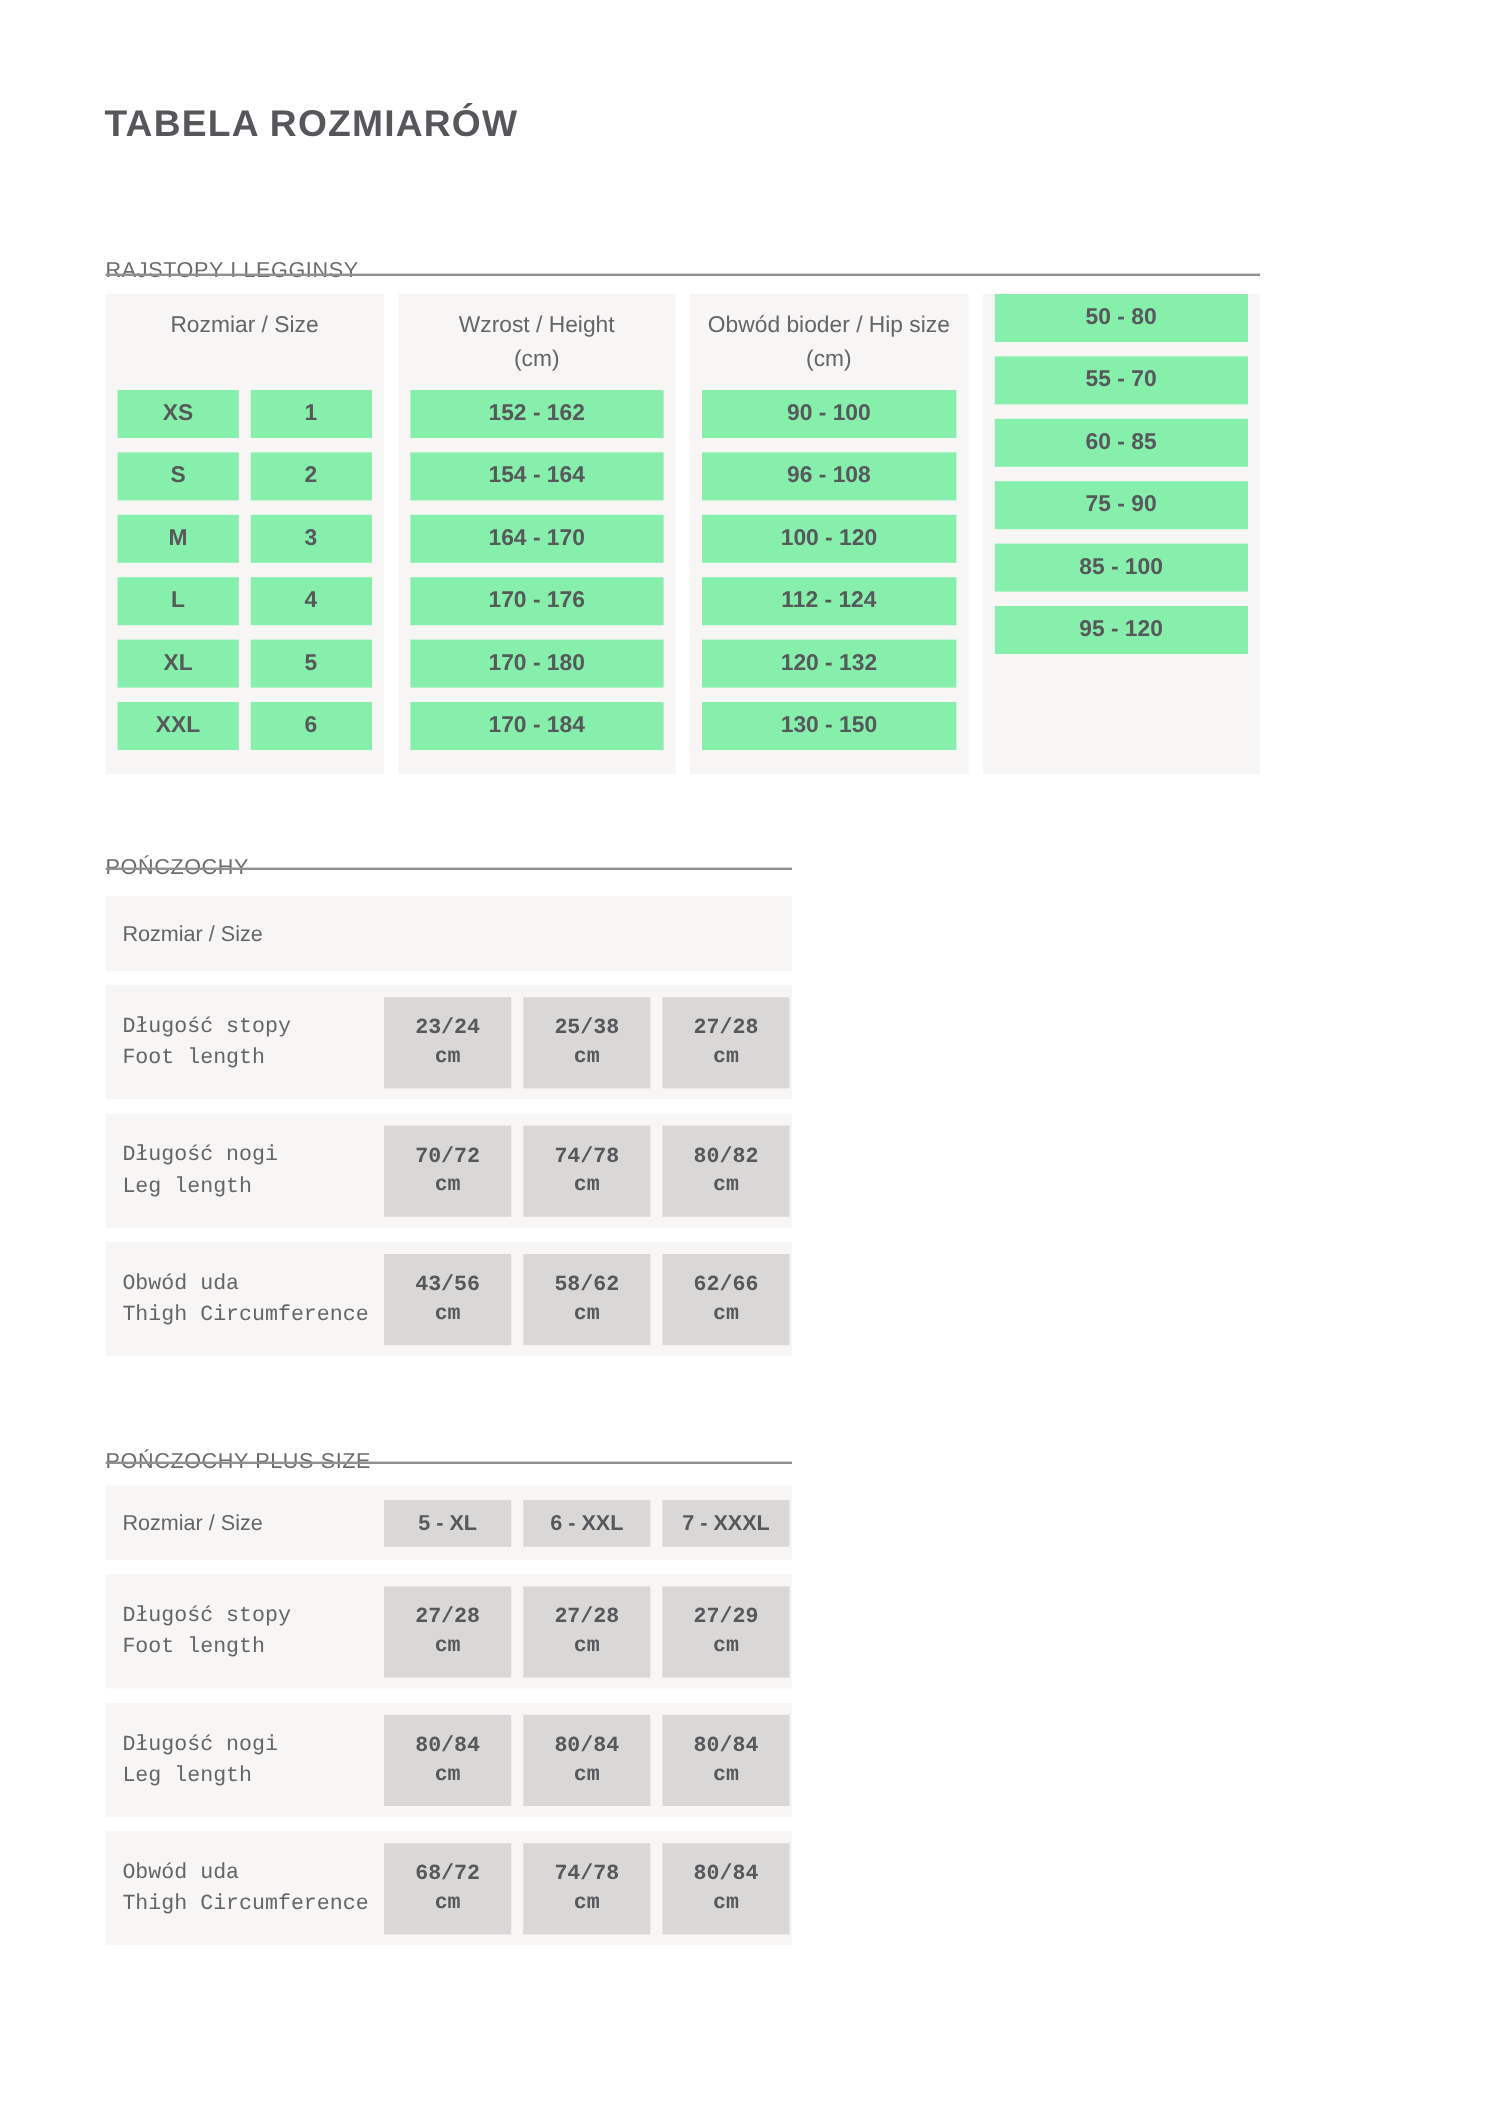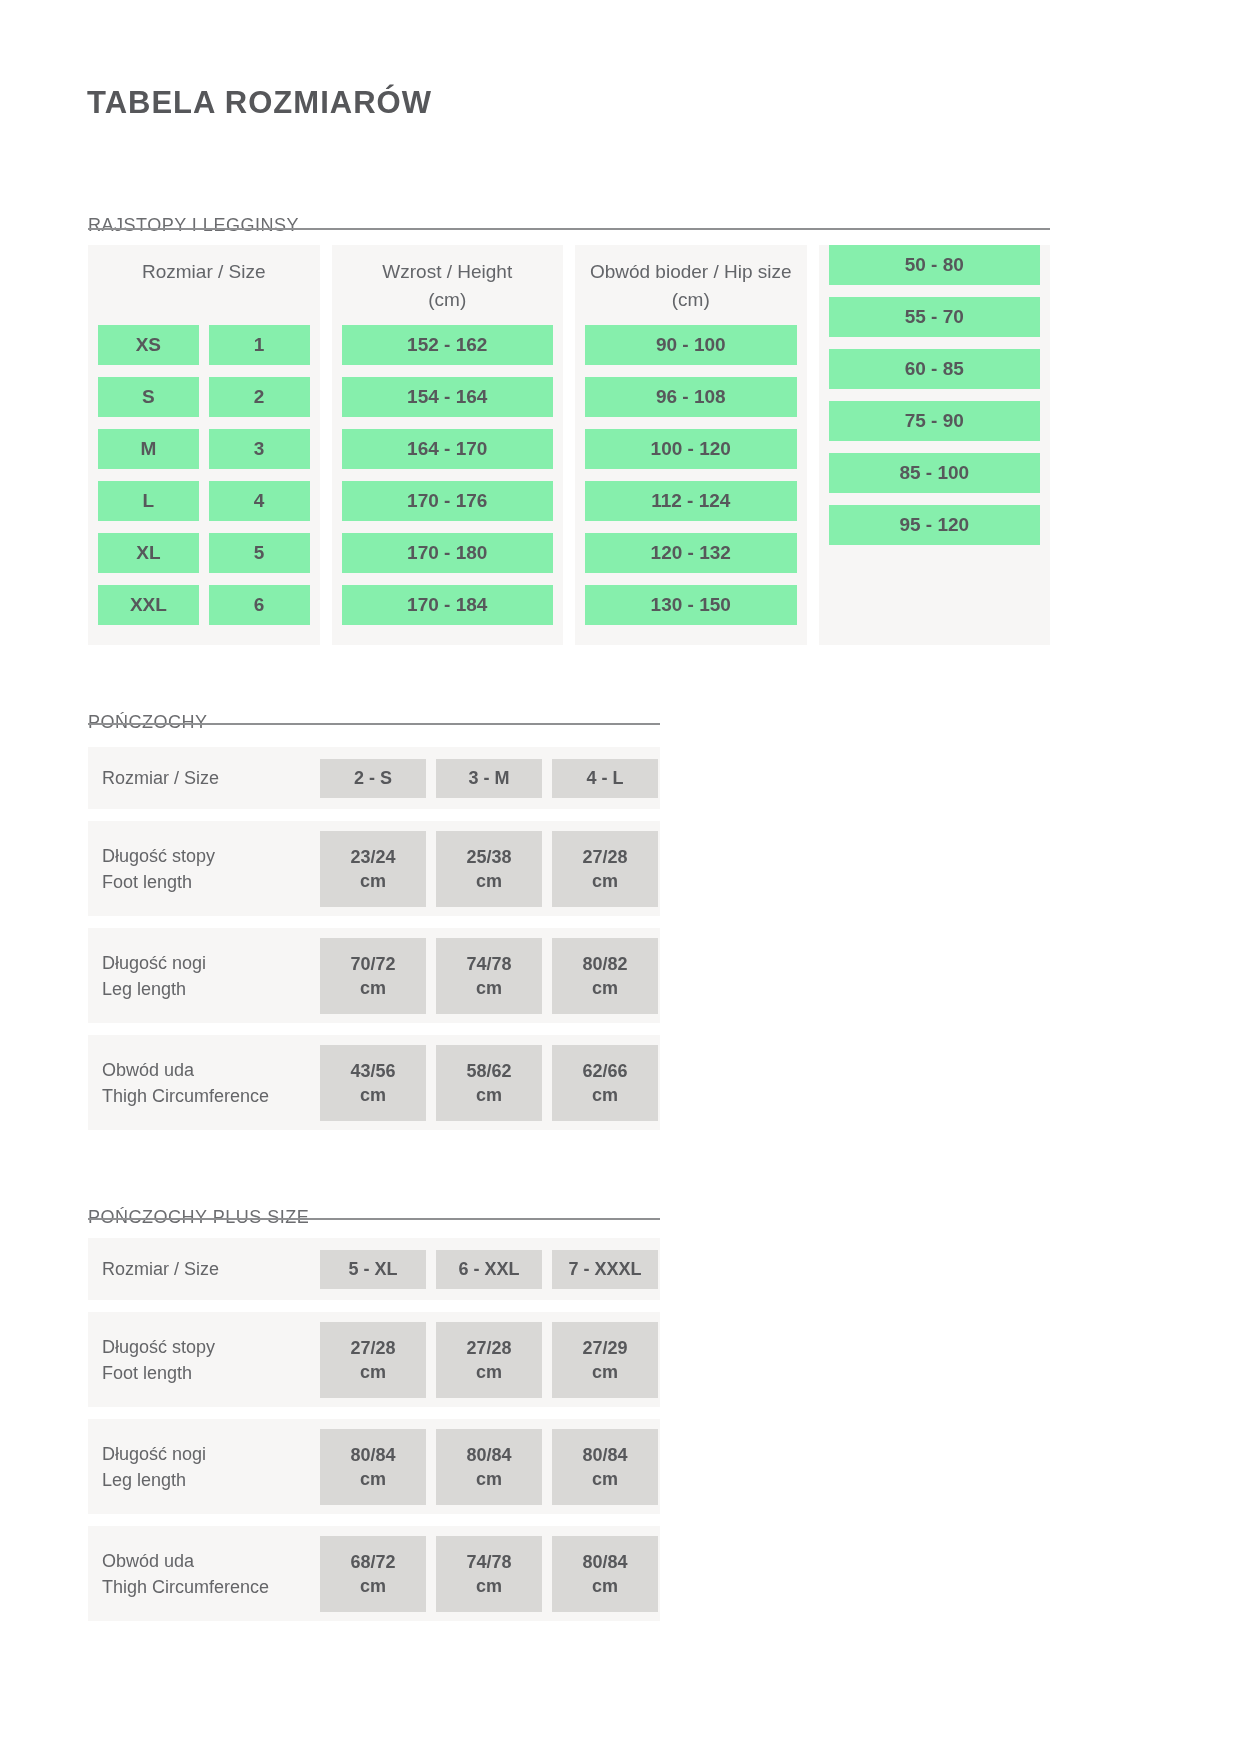--- a/index.html
+++ b/index.html
@@ -30,21 +30,21 @@
   }
   .size-row{display:grid;grid-template-columns:1fr 1fr;gap:10px;margin:0 10px 12px;}
   .size-row .cell{margin:0;}
 
   
   .stable{position:absolute;left:88px;width:572px;
           display:flex;flex-direction:column;gap:12px;}
   .srow{background:#f7f6f5;display:flex;align-items:center;box-sizing:border-box;
         padding-left:14px;padding-right:2px;}
   .srow-head{height:62px;}
-  .srow-data{height:95px;}
+  .srow-data{height:95px;font-family:Liberation Mono, monospace;}
   .srow-label{flex:1;font-size:18px;color:#646568;line-height:26px;}
   .srow-cells{display:flex;gap:10px;}
   .scell{width:106px;background:#d9d8d6;display:flex;flex-direction:column;
          justify-content:center;align-items:center;
          font-size:18px;font-weight:bold;color:#57585b;}
   .scell.short{height:39px;}
   .scell.tall{height:76px;}
   .scell-val{line-height:26px;}
   .scell-unit{line-height:23px;}
 </style>
@@ -126,25 +126,20 @@
       <div class="cell">95 - 120</div>
     </div>
   </div>
 
   <div class="sec-heading" style="top:691px">POŃCZOCHY</div>
   <div class="sec-rule" style="top:723px;width:572px"></div>
 
   <div class="stable" style="top:747px">
     <div class="srow srow-head">
       <div class="srow-label">Rozmiar / Size</div>
-      <div class="srow-cells">
-        <div class="scell short">2 - S</div>
-        <div class="scell short">3 - M</div>
-        <div class="scell short">4 - L</div>
-      </div>
     </div>
 
     <div class="srow srow-data">
       <div class="srow-label">
         <div>Długość stopy</div>
         <div>Foot length</div>
       </div>
       <div class="srow-cells">
         <div class="scell tall">
           <div class="scell-val">23/24</div>

